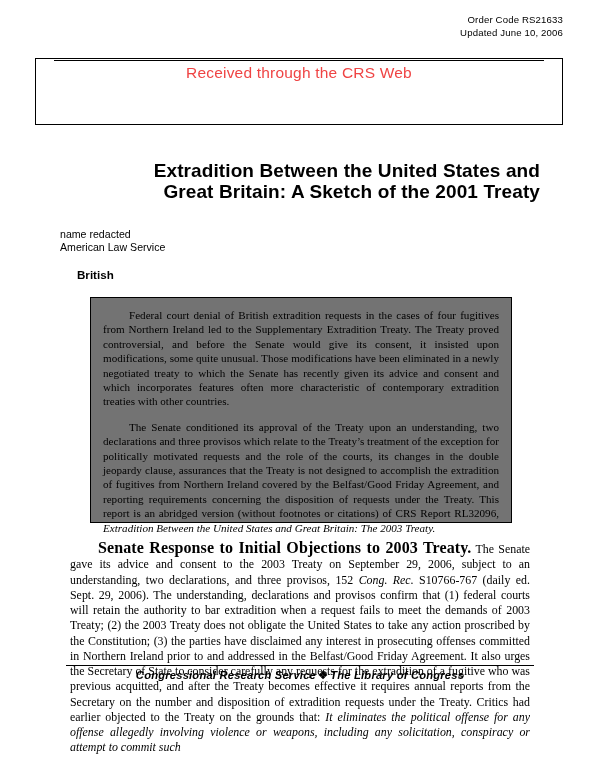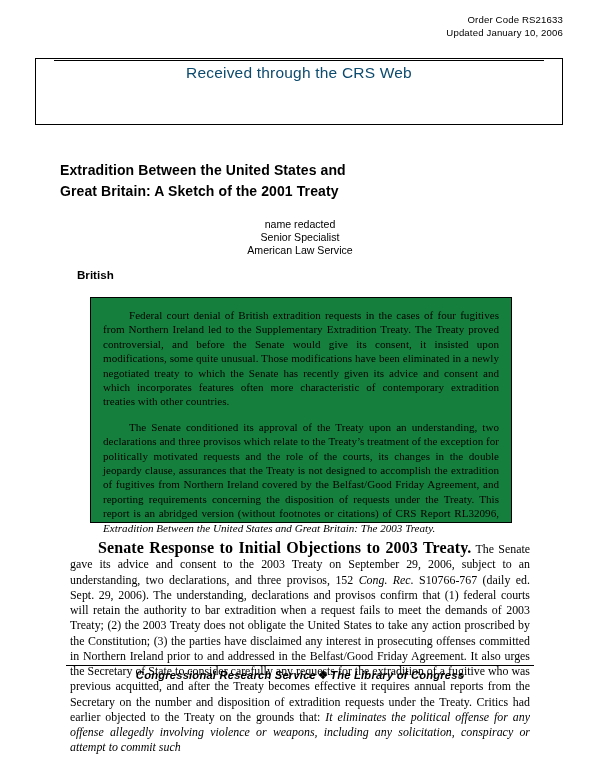--- a/index.html
+++ b/index.html
@@ -70,44 +70,44 @@
     margin-top: 1px;
   }
   .masthead-sub {
     font-family: "Liberation Sans", sans-serif;
     font-weight: 300;
     font-size: 15.5px;
     line-height: 19px;
     text-align: center;
     letter-spacing: 0.2px;
     margin-top: 2px;
-    color: #0c4a6e;
+    color: #ef4444;
   }
 
   
   .doc-title {
     position: absolute;
     left: 60px;
     top: 160px;
     width: 480px;
-    text-align: left;
-    font-family: "Liberation Sans", sans-serif;
-    font-weight: bold;
-    font-size: 14px;
+    text-align: right;
+    font-family: "Liberation Sans", sans-serif;
+    font-weight: bold;
+    font-size: 19px;
     line-height: 21px;
     letter-spacing: 0.1px;
   }
 
   
   .byline {
     position: absolute;
     left: 60px;
-    top: 218px;
+    top: 228px;
     width: 480px;
-    text-align: center;
+    text-align: left;
     font-family: "Liberation Sans", sans-serif;
     font-size: 10.6px;
     line-height: 13.2px;
     font-weight: 300;
   }
 
   
   .summary-heading {
     position: absolute;
     left: 77px;
@@ -120,21 +120,21 @@
   
   .summary-box {
     position: absolute;
     left: 90px;
     top: 297px;
     width: 422px;
     height: 226px;
     border: 1.3px solid #000;
     box-sizing: border-box;
     padding: 10px 12px 8px 12px;
-    background: #15803d;
+    background: #737373;
   }
   .summary-box p {
     margin: 0;
     text-align: justify;
     text-indent: 26px;
     font-family: "Liberation Serif", serif;
     font-size: 11.1px;
     line-height: 14.4px;
     word-spacing: 0px;
   }
@@ -184,36 +184,35 @@
   }
   .diamond { font-style: normal; padding: 0 2px; }
 </style>
 </head>
 <body>
 
 <div class="page">
 
   <div class="ordercode">
     <div>Order Code RS21633</div>
-    <div>Updated January 10, 2006</div>
+    <div>Updated June 10, 2006</div>
   </div>
 
   <div class="masthead">
     <div class="masthead-rule"></div>
     <div class="masthead-sub">Received through the CRS Web</div>
   </div>
 
   <div class="doc-title">
     <div>Extradition Between the United States and</div>
     <div>Great Britain: A Sketch of the 2001 Treaty</div>
   </div>
 
   <div class="byline">
     <div>name redacted</div>
-    <div>Senior Specialist</div>
     <div>American Law Service</div>
   </div>
 
   <div class="summary-heading">British</div>
 
   <div class="summary-box">
     <p>Federal court denial of British extradition requests in the cases of four fugitives from Northern Ireland led to the Supplementary Extradition Treaty.  The Treaty proved controversial, and before the Senate would give its consent, it insisted upon modifications, some quite unusual.  Those modifications have been eliminated in a newly negotiated treaty to which the Senate has recently given its advice and consent and which incorporates features often more characteristic of contemporary extradition treaties with other countries.</p>
     <p><span>The Senate conditioned its approval of the Treaty upon an understanding, two declarations and three provisos which relate to the Treaty’s treatment of the exception for politically motivated requests and the role of the courts, its changes in the double jeopardy clause, assurances that the Treaty is not designed to accomplish the extradition of fugitives from Northern Ireland covered by the Belfast/Good Friday Agreement, and reporting requirements concerning the disposition of requests under the Treaty.  This report is an abridged version (without footnotes or citations) of CRS Report RL32096, </span><span class="it">Extradition Between the United States and Great Britain: The 2003 Treaty.</span></p>
   </div>
 

